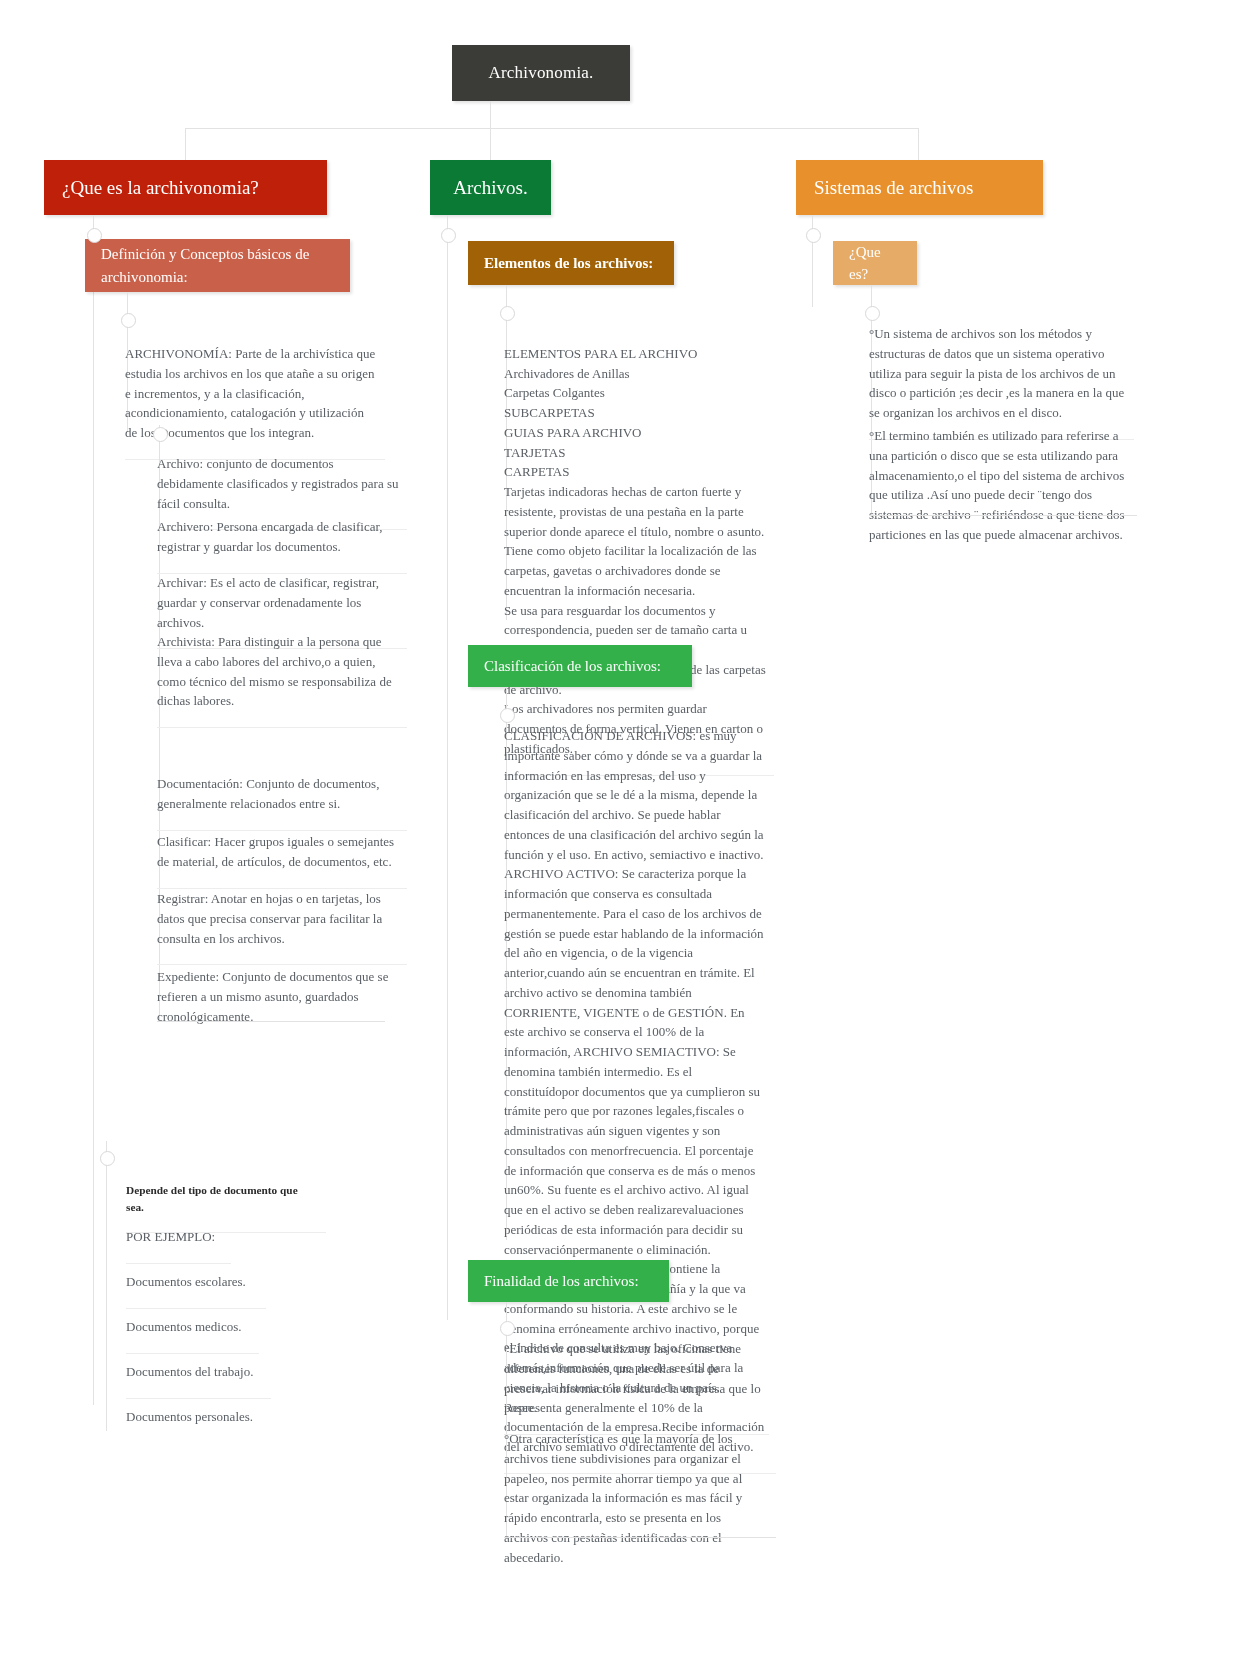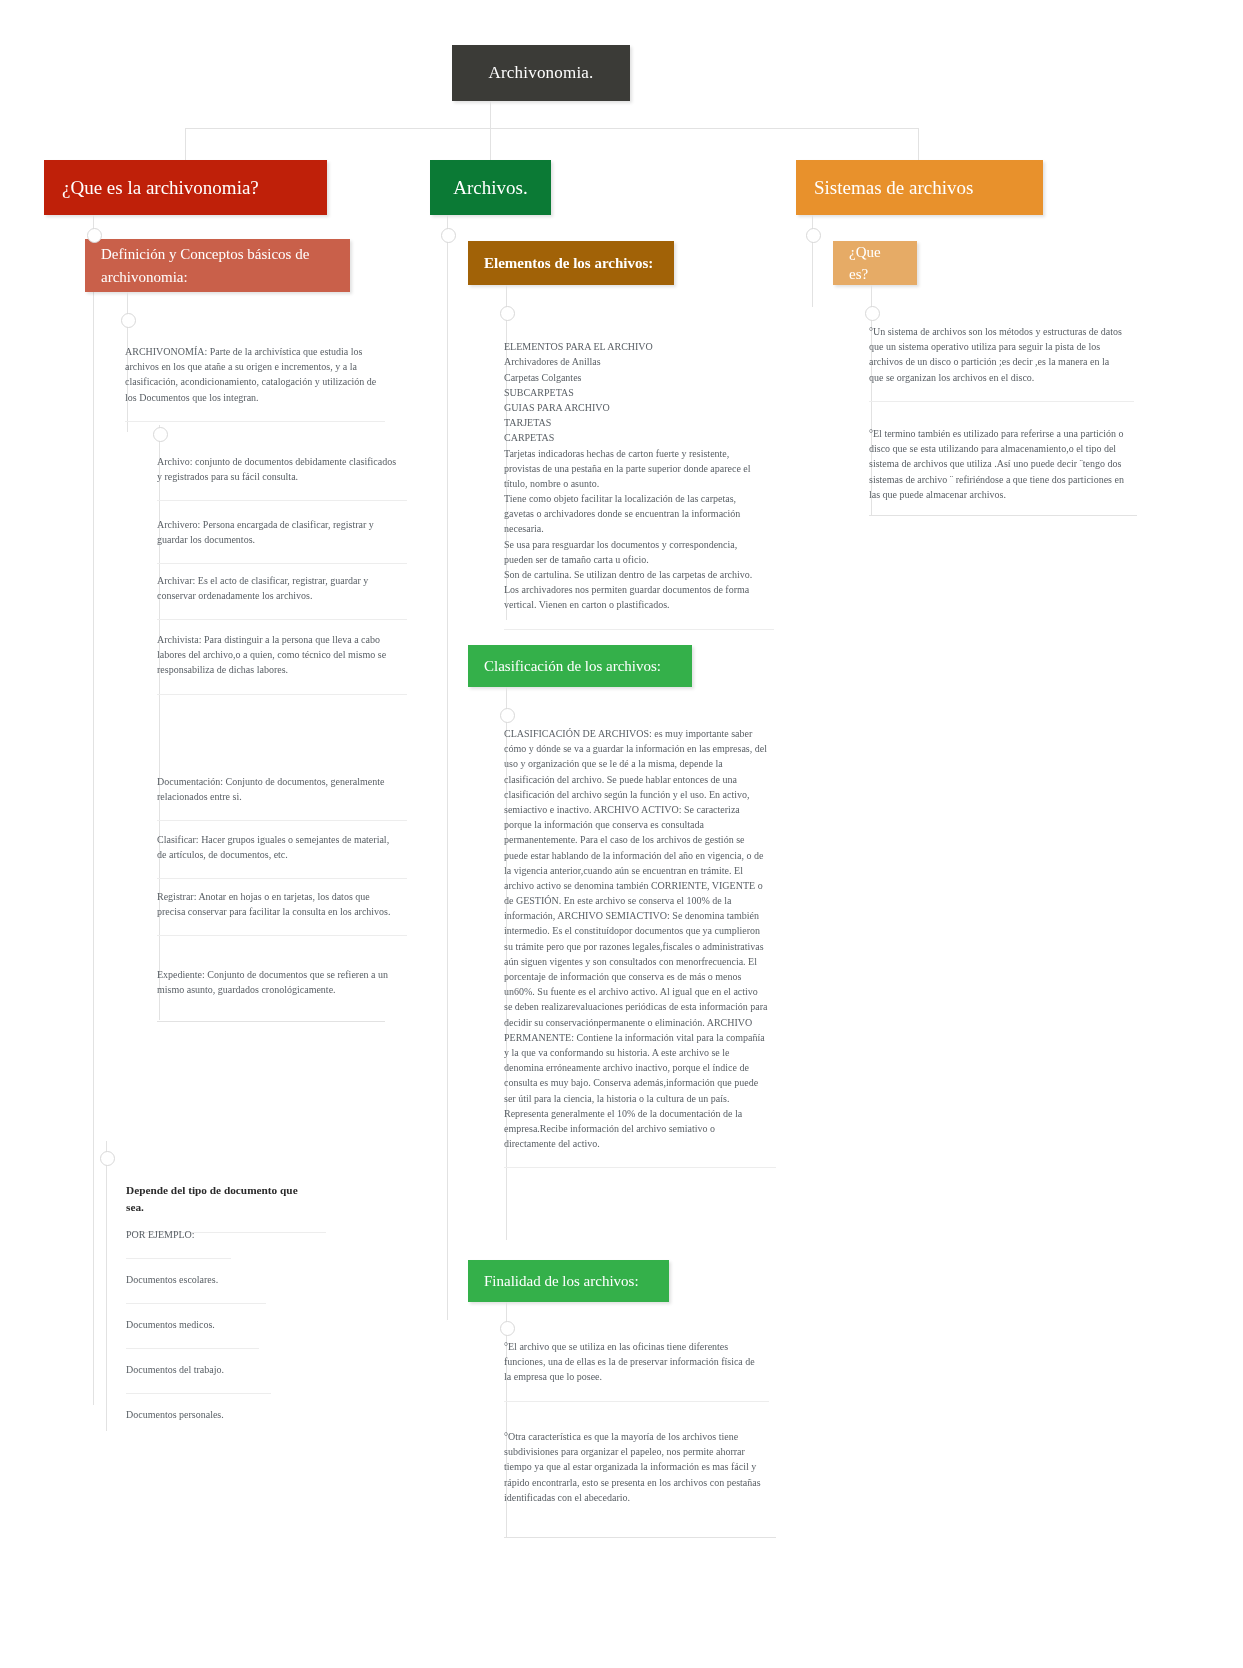--- a/index.html
+++ b/index.html
@@ -39,21 +39,21 @@
     position:absolute;color:#fff;
     box-shadow:2px 2px 3px rgba(0,0,0,.12);
     display:flex;align-items:center;
     font-size:15px;padding:12px 16px;
     box-sizing:border-box;line-height:1.5;
   }
 
   
   .leaf{
     position:absolute;box-sizing:border-box;
-    font-size:10px;line-height:1.52;color:#5a6066;
+    font-size:13px;line-height:1.52;color:#5a6066;
     padding:14px 8px 16px 0;
     border-bottom:1px solid #ededed;
   }
   .leaf.noline{border-bottom:none;}
   .leaf.strong{color:#2b2b2b;font-weight:bold;font-size:11.3px;}
   .leaf.block{white-space:pre-line;}
 </style>
 </head>
 <body>
 

